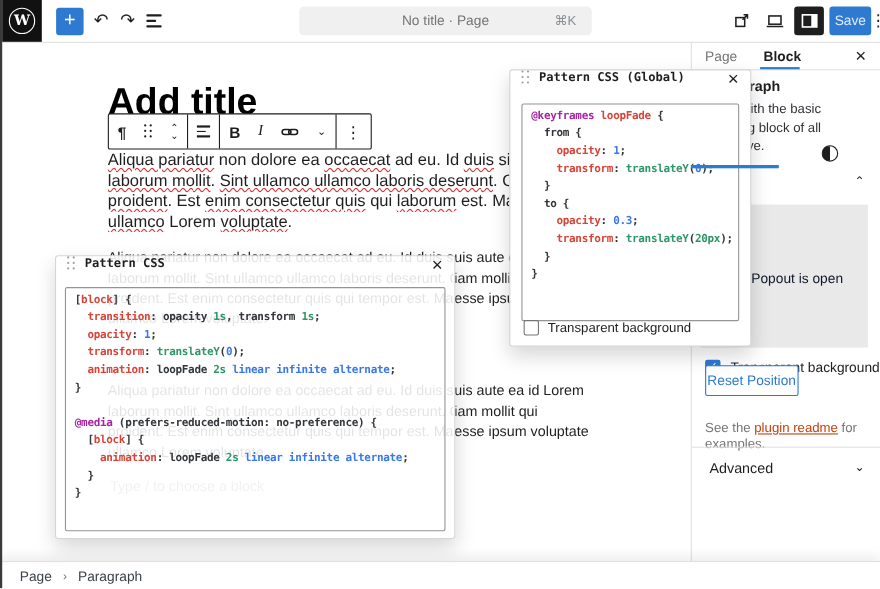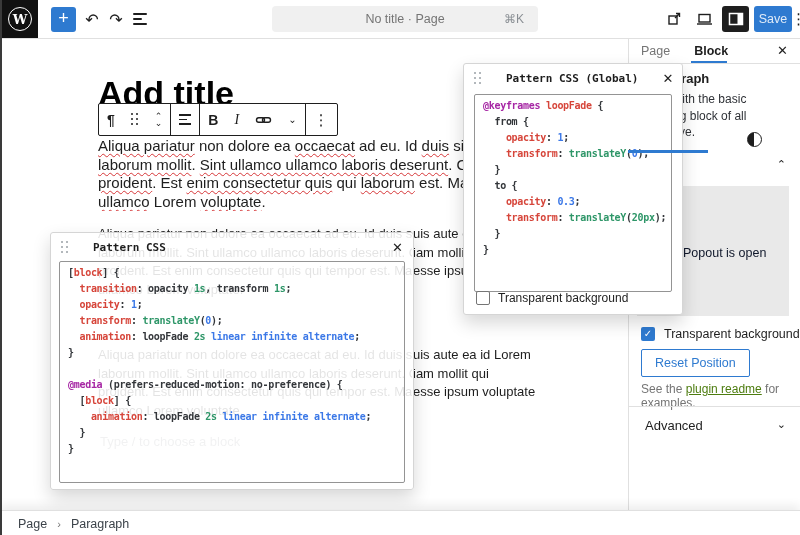--- a/index.html
+++ b/index.html
@@ -56,22 +56,22 @@
           color:#1e1e1e;z-index:1;}
   .ghostp .tline,.fragp .tline{white-space:nowrap;}
   .fragp{position:absolute;left:413px;font-size:13px;line-height:18.5px;color:#1e1e1e;z-index:1;}
   .block-ph{position:absolute;left:100px;top:434px;font-size:13px;color:#8a8f94;z-index:1;}
 
   
   .popout{position:absolute;border:1px solid #d5d5d5;border-radius:3px;
           box-shadow:0 8px 18px rgba(0,0,0,.16);font-family:"DejaVu Sans Mono",monospace;}
   .pop-block{left:50px;top:232px;width:362px;height:256px;background:rgba(255,255,255,.88);z-index:10;}
   .pop-global{left:463px;top:63px;width:218px;height:250px;background:#fff;z-index:11;}
-  .pop-head{position:absolute;left:0;top:0;right:0;height:28px;display:flex;align-items:center;
-            padding:0 10px;gap:24px;}
+  .pop-head{position:absolute;left:0;top:0;right:0;height:28px;display:flex;
+            padding:0 10px;gap:8px;}
   .pop-title{font-size:11px;font-weight:bold;color:#1e1e1e;flex:1;white-space:nowrap;}
   .pop-close{font-size:13px;color:#1e1e1e;cursor:pointer;font-family:"Liberation Sans",sans-serif;}
   .code-box{position:absolute;border:1px solid #949494;border-radius:2px;background:transparent;
             overflow:hidden;cursor:text;}
   .pop-block .code-box{left:8px;right:8px;top:28px;height:220px;}
   .pop-global .code-box{left:10px;right:10px;top:30px;height:196px;background:#fff;}
   .code{padding:5px 8px;font-size:10px;letter-spacing:-0.3px;font-weight:bold;}
   .code-line{white-space:pre;height:16px;}
   .tk-p{color:#33363a}.tk-at{color:#a626a4}.tk-prop{color:#d6453a}.tk-def{color:#d6453a}
   .tk-attr{color:#d6453a}.tk-num{color:#3b78e7}.tk-kw{color:#3b78e7}.tk-unit{color:#2e9668}
@@ -101,21 +101,21 @@
   .sb-blocktitle{position:absolute;left:16px;top:33px;font-size:13px;font-weight:bold;}
   .sb-desc{position:absolute;left:16px;top:53px;width:140px;font-size:12px;line-height:16.5px;color:#2f3237;}
   .styles-ic{position:absolute;left:118px;top:94px;width:15px;height:15px;border:1.6px solid #1e1e1e;
              border-radius:50%;background:linear-gradient(90deg,#1e1e1e 50%,transparent 50%);
              box-sizing:border-box;cursor:pointer;}
   .panel-chev{position:absolute;right:14px;top:120px;font-size:11px;color:#1e1e1e;cursor:pointer;}
   .popout-box{position:absolute;left:8px;top:148px;width:152px;height:130px;background:#e9e9e9;}
   .popout-box span{position:absolute;left:46px;top:60px;font-size:12.5px;color:#0f172a;white-space:nowrap;}
   .sb-chkrow{position:absolute;left:12px;top:289px;display:flex;align-items:center;gap:9px;}
   .sb-chkrow .chk-label{font-size:12.5px;}
-  .reset-btn{position:absolute;left:12px;top:311px;padding:6px 13px;border:1px solid;border-radius:2px;
+  .reset-btn{position:absolute;left:12px;top:294px;padding:6px 1px;border:1px solid;border-radius:2px;
              font-size:12.5px;background:#fff;cursor:pointer;}
   .readme{position:absolute;left:12px;top:344px;width:150px;font-size:12px;color:#757575;}
   .readme a{text-decoration:underline;cursor:pointer;}
   .sb-divider{position:absolute;left:0;top:368px;width:100%;height:1px;background:#e0e0e0;}
   .advanced-row{position:absolute;left:0;top:366px;width:100%;height:44px;cursor:pointer;}
   .advanced-row .lbl{position:absolute;left:16px;top:14px;font-size:13px;}
   .advanced-row .chv{position:absolute;right:14px;top:14px;font-size:11px;}
   .blue-artifact{position:absolute;left:628px;top:150px;width:80px;height:2.5px;z-index:20;}
 
   
@@ -334,21 +334,21 @@
       <span>⌃</span>
     </div>
     <div class="popout-box">
       <span>Popout is open</span>
     </div>
     <div class="sb-chkrow">
       <span class="chk checked" style="background: rgb(46, 122, 208);"></span>
       <span class="chk-label">Transparent background</span>
     </div>
     <button class="reset-btn" style="color: rgb(46, 122, 208); border-color: rgb(46, 122, 208);">Reset Position</button>
-    <div class="readme"><span>See the </span><a style="color: #4d7c0f; text-align: center;">plugin readme</a><span> for examples.</span></div>
+    <div class="readme"><span>See the </span><a style="color: #c2410c; text-align: center;">plugin readme</a><span> for examples.</span></div>
     <div class="sb-divider"></div>
     <div class="advanced-row">
       <span class="lbl">Advanced</span>
       <span class="chv">⌄</span>
     </div>
   </div>
   <div class="blue-artifact" style="background: rgb(46, 122, 208);"></div>
 
   <div class="footer">
     <span class="crumb">Page</span>

